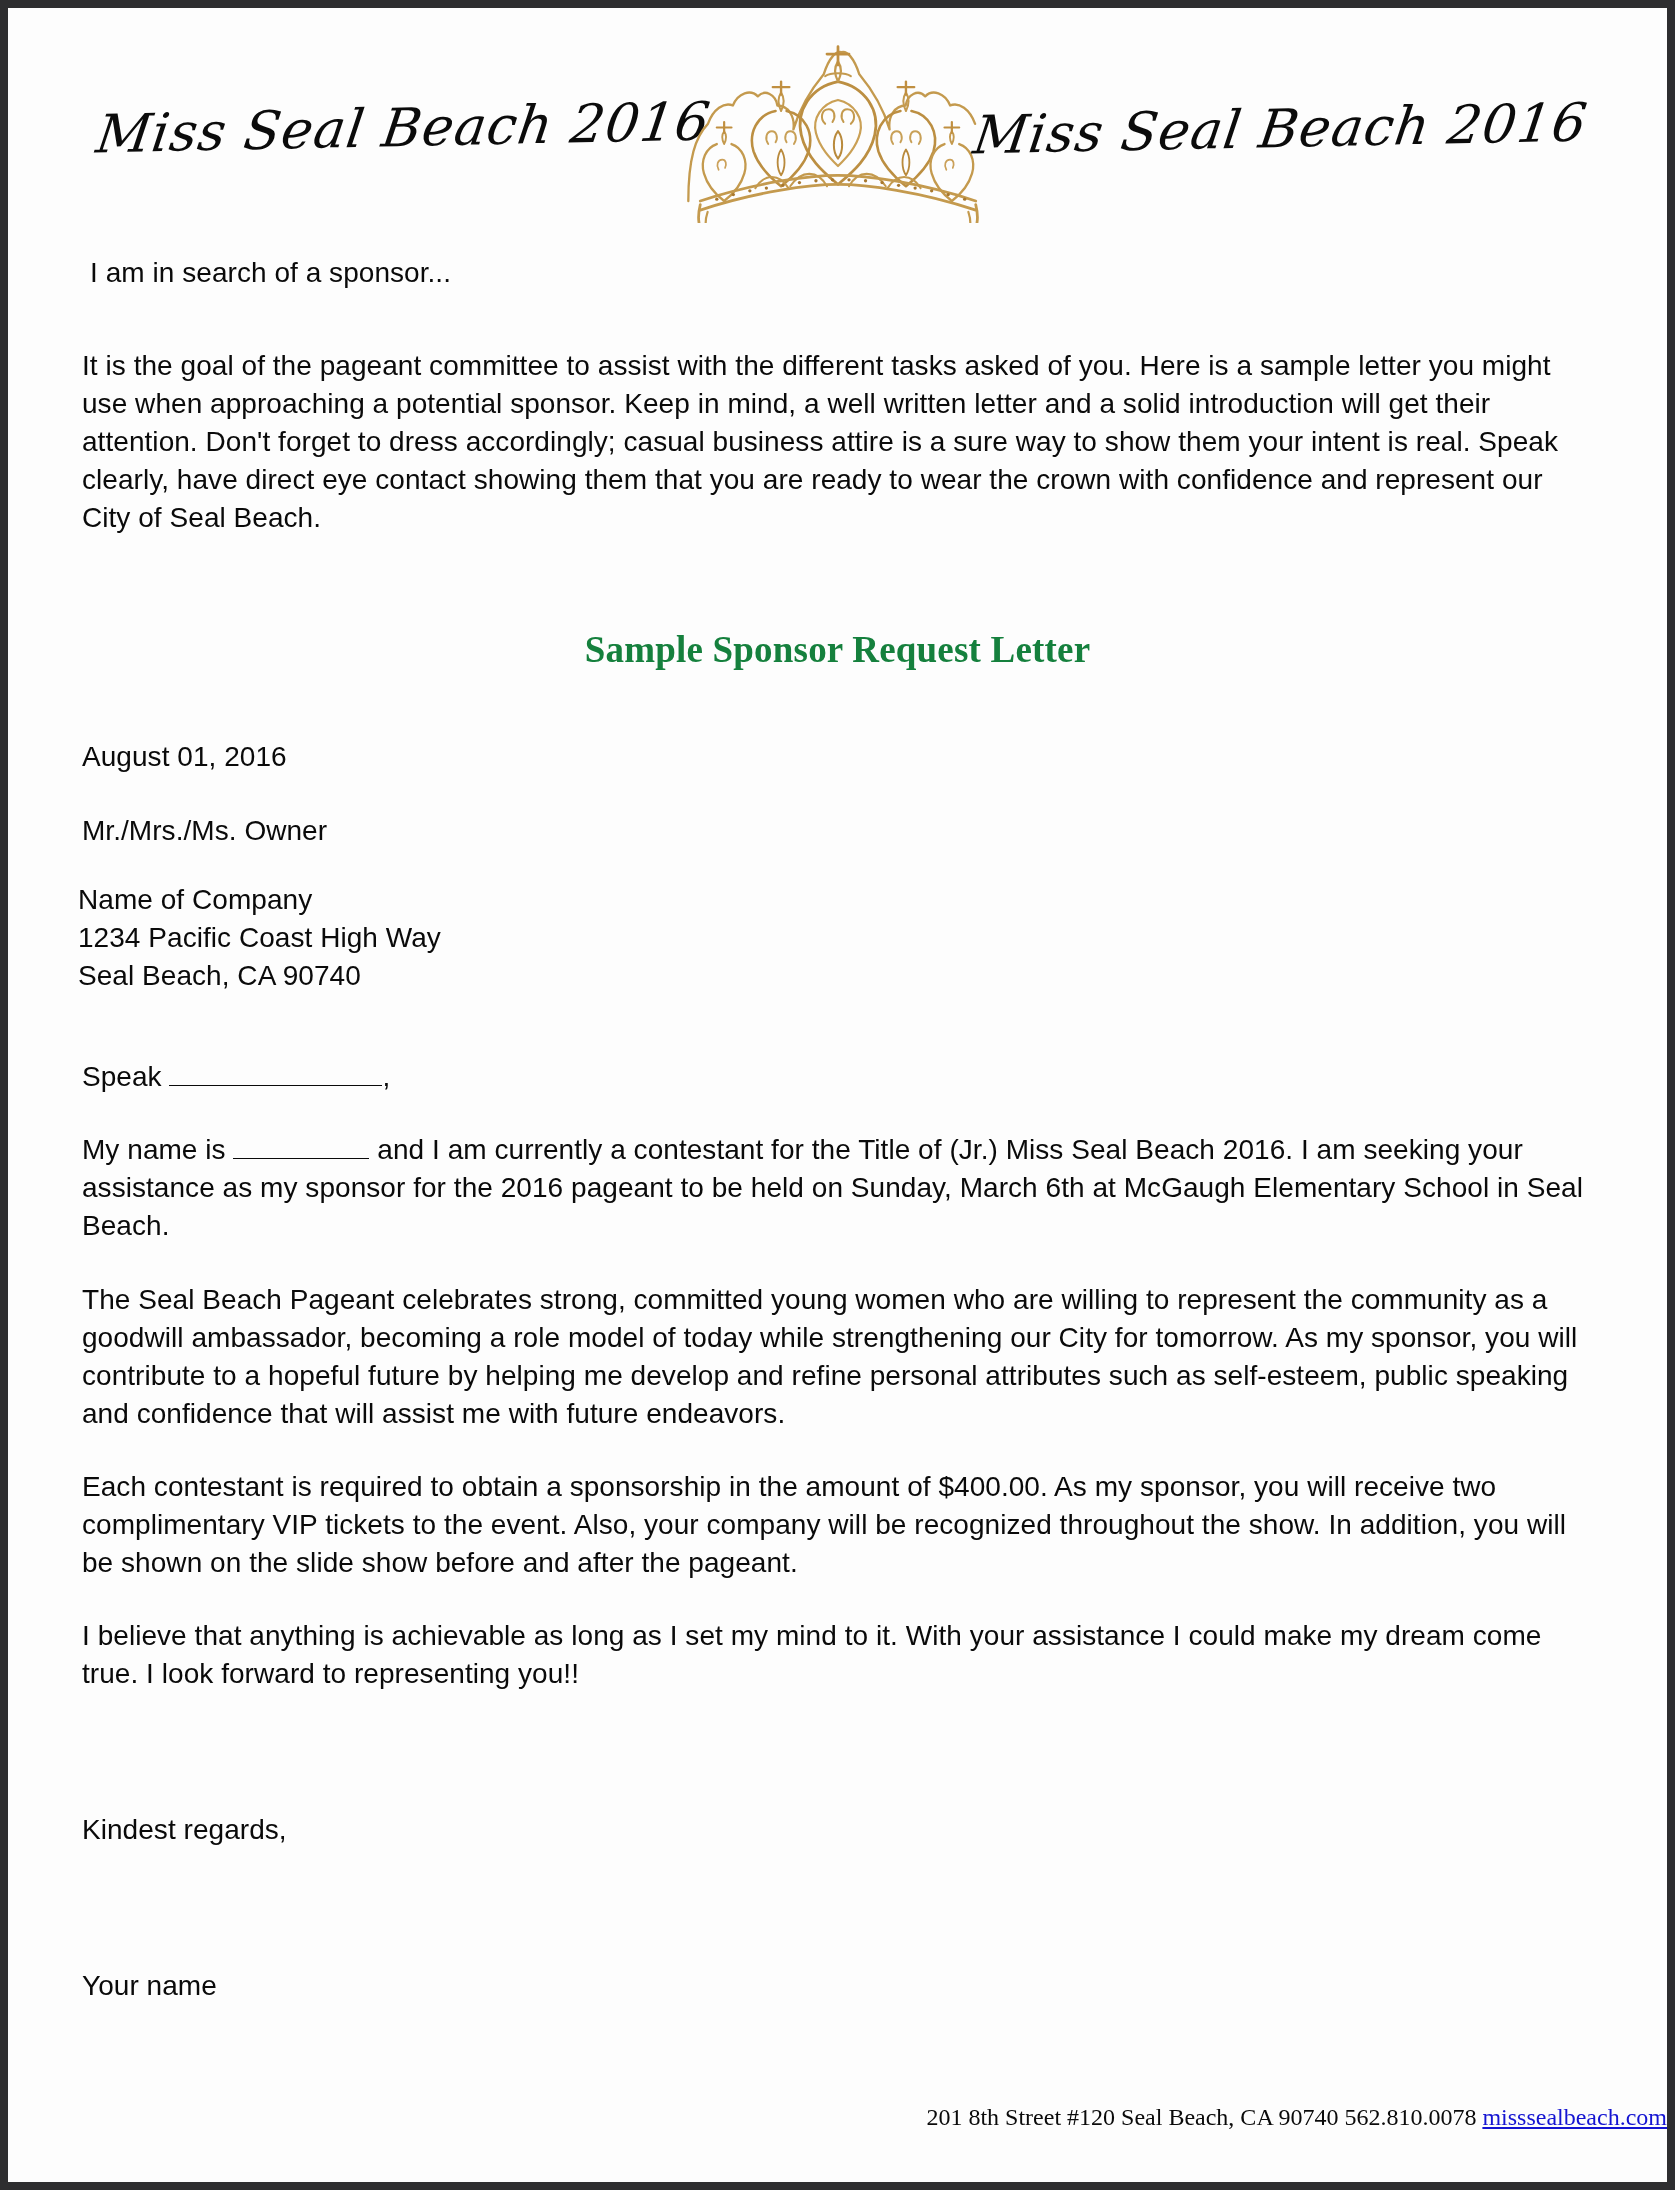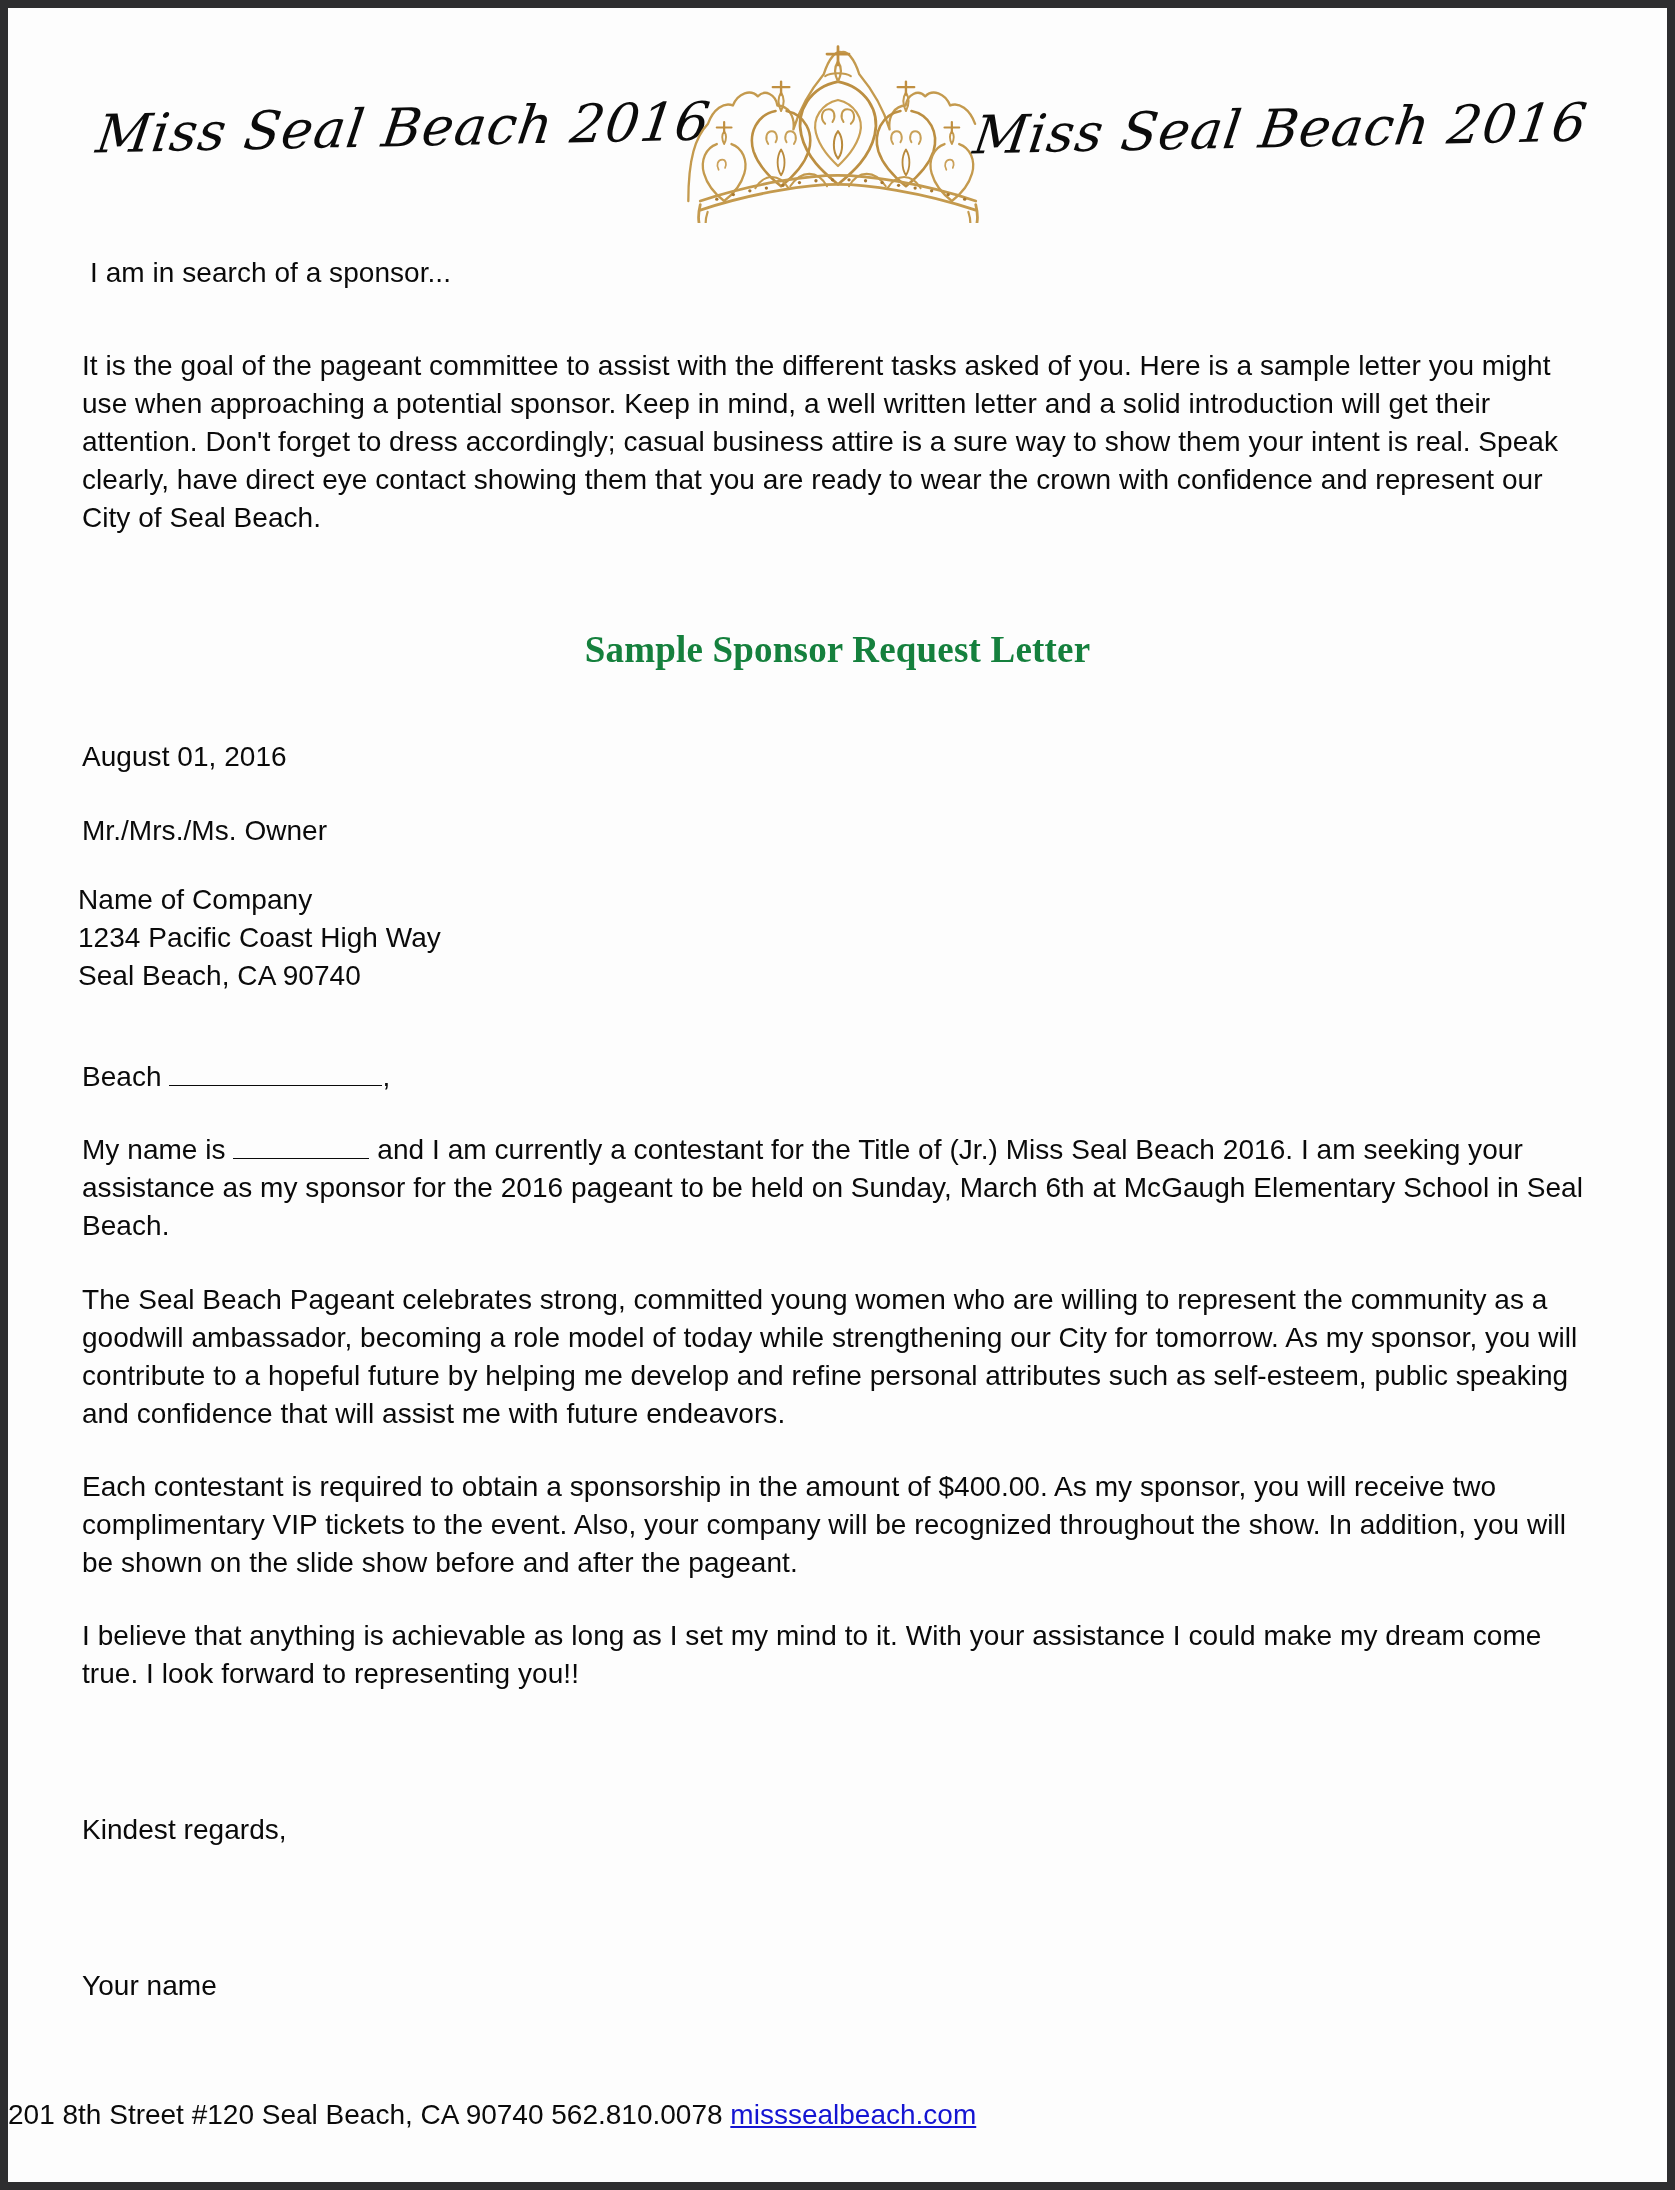--- a/index.html
+++ b/index.html
@@ -91,24 +91,24 @@
   }
   .blank-long  { width: 213px; }
   .blank-short { width: 136px; }
 
   
   .footer {
     position: absolute;
     left: 0;
     right: 0;
     bottom: 51px;
-    text-align: left;
-    font-size: 28px;
+    text-align: right;
+    font-size: 24px;
     color: #0a0a0a;
-    font-family: Liberation Sans, sans-serif;
+    font-family: Liberation Serif, serif;
   }
   .footer a {
     color: #1414d2;
     text-decoration: underline;
   }
 </style>
 </head>
 <body>
 
 <div class="page">
@@ -233,21 +233,21 @@
 
       <div>
         <p class="addr-line">Name of Company</p>
         <p class="addr-line">1234 Pacific Coast High Way</p>
         <p class="addr-line">Seal Beach, CA 90740</p>
       </div>
 
       <div class="gap-lg"></div>
 
       <p class="para">
-        <span>Beach </span><span class="blank blank-long"></span><span>,</span>
+        <span>Speak </span><span class="blank blank-long"></span><span>,</span>
       </p>
 
       <div class="gap-sm"></div>
 
       <p class="para">
         <span>My name is </span><span class="blank blank-short"></span><span> and I am currently a contestant for the Title of (Jr.) Miss Seal Beach 2016. I am seeking your assistance as my sponsor for the 2016 pageant to be held on Sunday, March 6th at McGaugh Elementary School in Seal Beach.</span>
       </p>
 
       <div class="gap-sm"></div>
 

